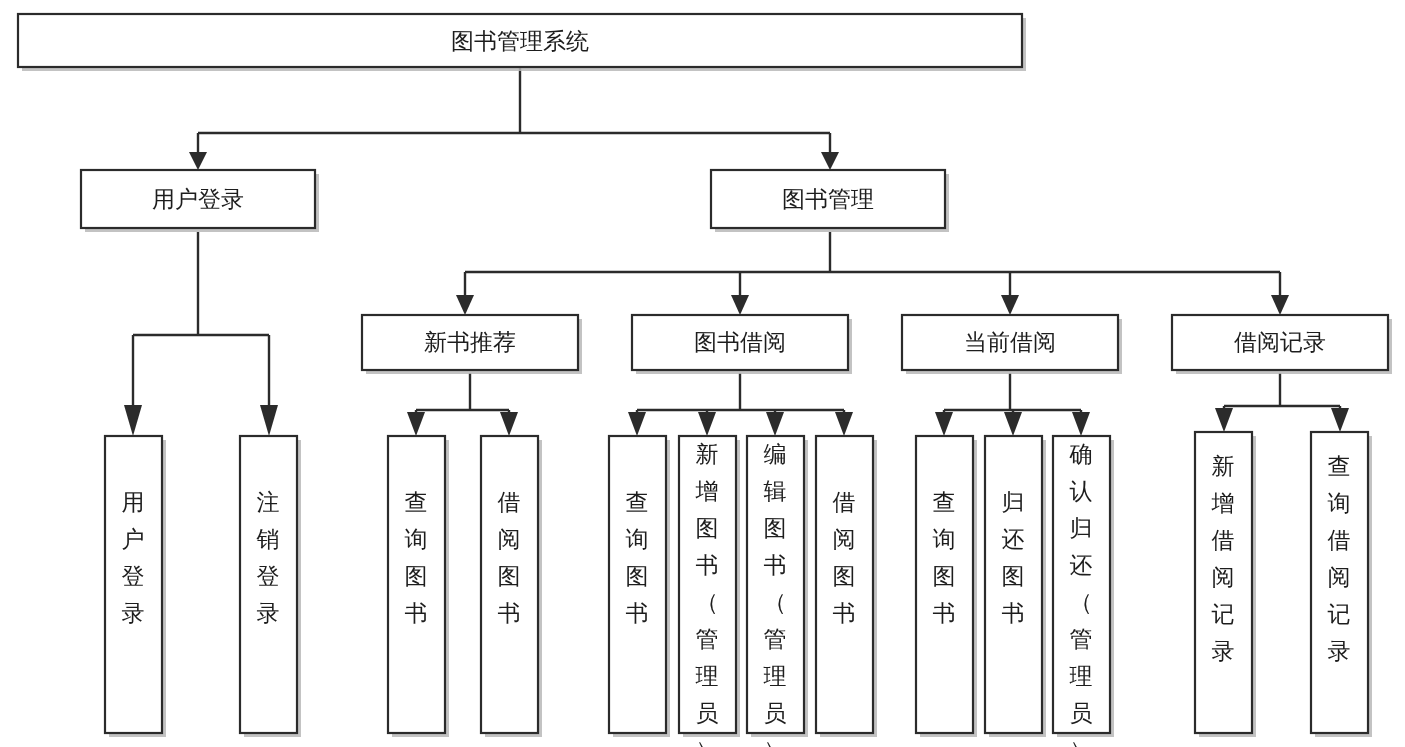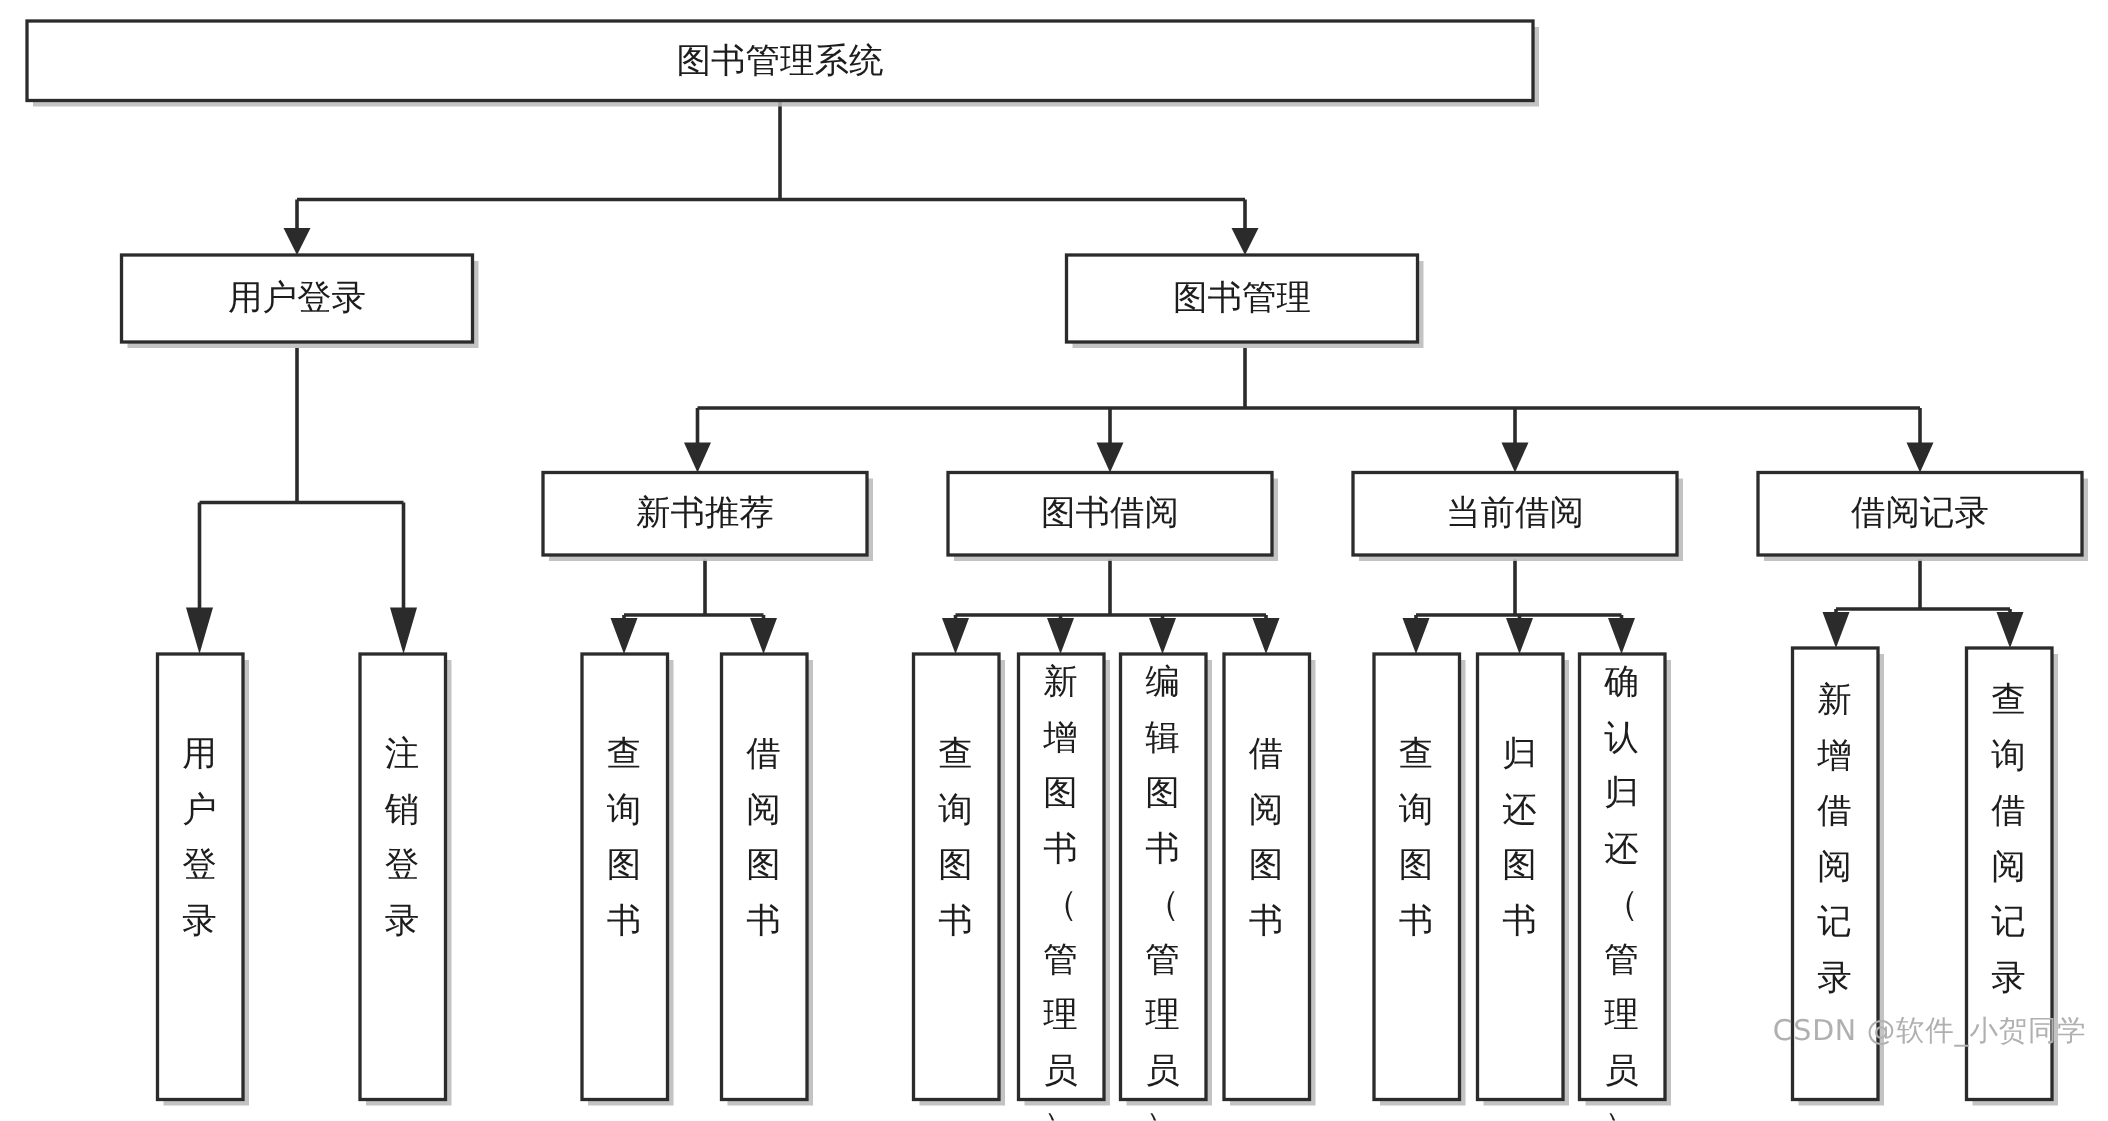--- a/index.html
+++ b/index.html
@@ -257,15 +257,14 @@
     </g>
 
     <g>
       <rect class="node-shadow" x="1315" y="436" width="57" height="301"></rect>
       <rect class="node-box" x="1311" y="432" width="57" height="301"></rect>
       <text class="node-label-v" x="1339" y="474"><tspan x="1339" y="474">查</tspan><tspan x="1339" y="511">询</tspan><tspan x="1339" y="548">借</tspan><tspan x="1339" y="585">阅</tspan><tspan x="1339" y="622">记</tspan><tspan x="1339" y="659">录</tspan></text>
     </g>
 
   </svg>
 
-  <div class="watermark-text">CSDN @软件_小贺同学</div>
 
 </div>
 
 </body></html>

